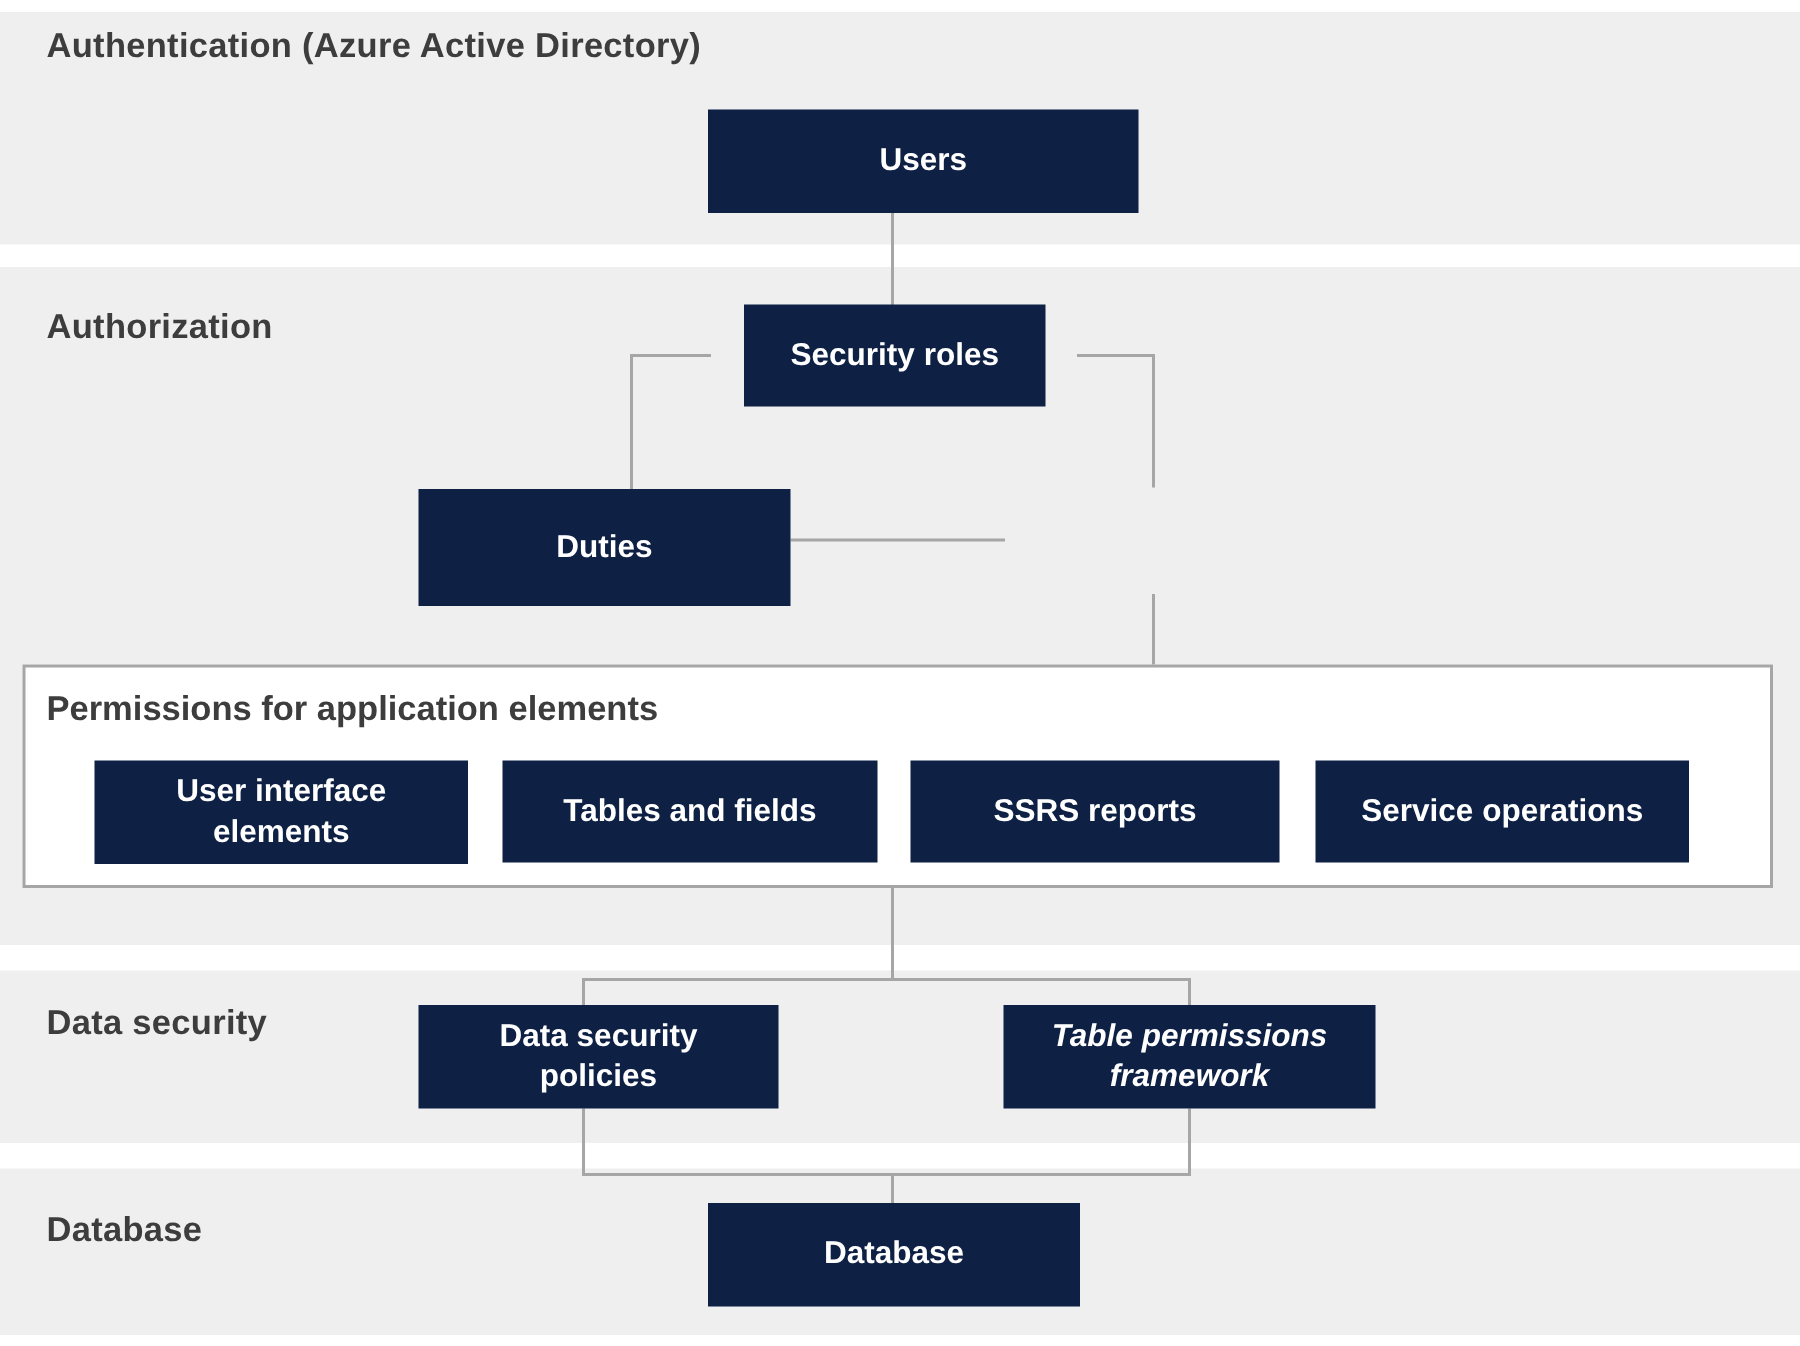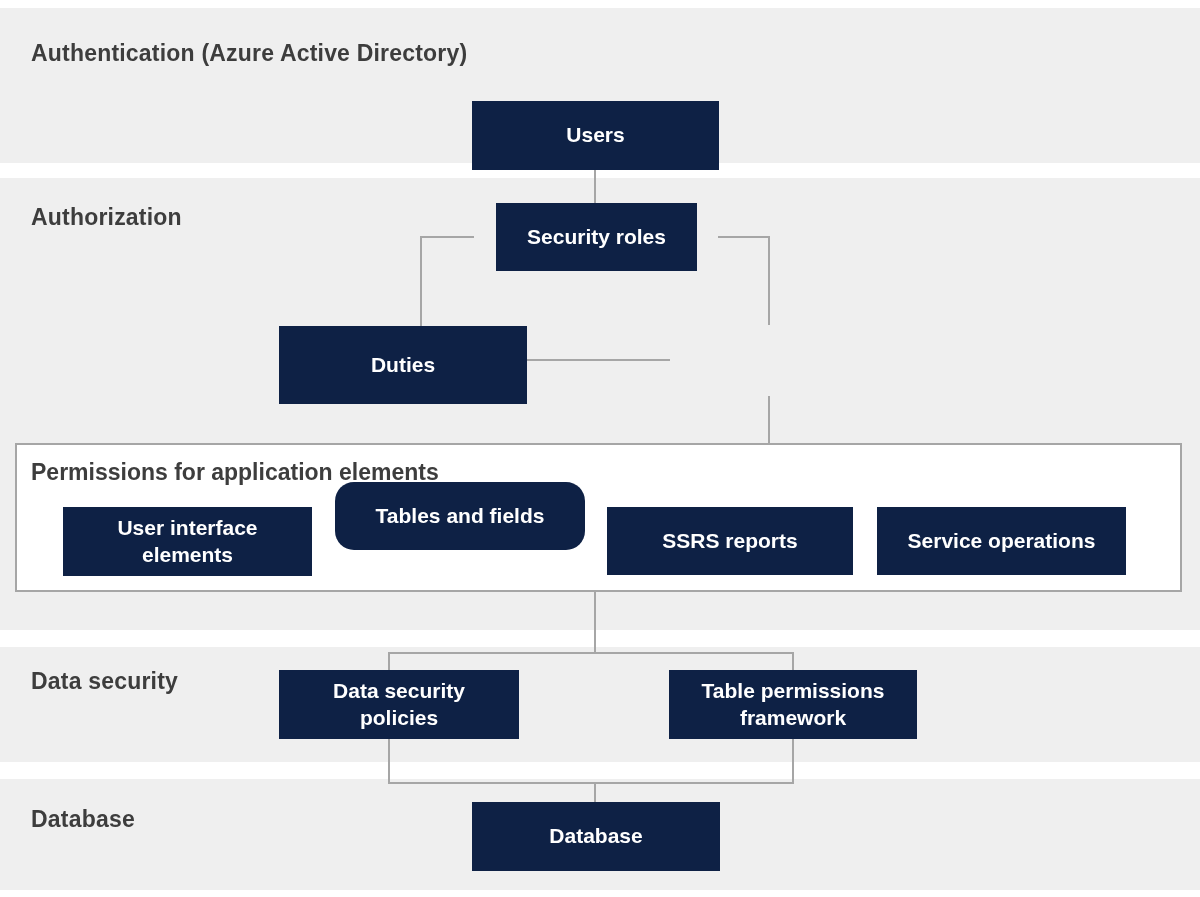--- a/index.html
+++ b/index.html
@@ -30,33 +30,33 @@
     white-space:nowrap;
   }
   .line{position:absolute;background:var(--connector);}
   .node{
     position:absolute;background:var(--node-bg);color:var(--node-text);
     display:flex;align-items:center;justify-content:center;text-align:center;
     font-size:21px;font-weight:700;line-height:1.25;box-sizing:border-box;padding:0 10px;
   }
   .node .wrap{display:inline-block;}
   .w150 .wrap{max-width:160px;}
-  .w190 .wrap{max-width:196px;}
+  .w190 .wrap{max-width:196px;font-style:italic;}
 </style>
 </head>
 <body>
 
 <div class="stage">
 
   <div class="band" style="top:8px;height:155px;"></div>
   <div class="band" style="top:178px;height:452px;"></div>
   <div class="band" style="top:647px;height:115px;"></div>
   <div class="band" style="top:779px;height:111px;"></div>
 
-  <div class="band-label" style="top:40px;">Authentication (Azure Active Directory)</div>
+  <div class="band-label" style="top:17px;">Authentication (Azure Active Directory)</div>
   <div class="band-label" style="top:204px;">Authorization</div>
   <div class="band-label" style="top:668px;">Data security</div>
   <div class="band-label" style="top:806px;">Database</div>
 
   <div class="panel"></div>
   <div class="panel-label">Permissions for application elements</div>
 
   <div class="line" style="left:594px;top:141px;width:2px;height:64px;"></div>
   <div class="line" style="left:420px;top:236px;width:54px;height:2px;"></div>
   <div class="line" style="left:420px;top:236px;width:2px;height:90px;"></div>
@@ -66,34 +66,34 @@
   <div class="line" style="left:768px;top:396px;width:2px;height:47px;"></div>
   <div class="line" style="left:594px;top:592px;width:2px;height:61px;"></div>
   <div class="line" style="left:388px;top:652px;width:406px;height:2px;"></div>
   <div class="line" style="left:388px;top:652px;width:2px;height:18px;"></div>
   <div class="line" style="left:792px;top:652px;width:2px;height:18px;"></div>
   <div class="line" style="left:388px;top:739px;width:2px;height:45px;"></div>
   <div class="line" style="left:792px;top:739px;width:2px;height:45px;"></div>
   <div class="line" style="left:388px;top:782px;width:406px;height:2px;"></div>
   <div class="line" style="left:594px;top:782px;width:2px;height:20px;"></div>
 
-  <div class="node" style="left:472px;top:73px;width:247px;height:69px;margin-top:28px;">
+  <div class="node" style="left:472px;top:73px;width:287px;height:69px;">
     <span class="wrap">Users</span>
   </div>
   <div class="node" style="left:496px;top:203px;width:201px;height:68px;">
     <span class="wrap">Security roles</span>
   </div>
   <div class="node" style="left:279px;top:326px;width:248px;height:78px;">
     <span class="wrap">Duties</span>
   </div>
 
   <div class="node w150" style="left:63px;top:507px;width:249px;height:69px;">
     <span class="wrap">User interface elements</span>
   </div>
-  <div class="node" style="left:335px;top:482px;width:250px;height:68px;border-radius:19px;">
+  <div class="node" style="left:335px;top:507px;width:250px;height:68px;">
     <span class="wrap">Tables and fields</span>
   </div>
   <div class="node" style="left:607px;top:507px;width:246px;height:68px;text-align:center;">
     <span class="wrap">SSRS reports</span>
   </div>
   <div class="node" style="left:877px;top:507px;width:249px;height:68px;">
     <span class="wrap">Service operations</span>
   </div>
 
   <div class="node w150" style="left:279px;top:670px;width:240px;height:69px;">

